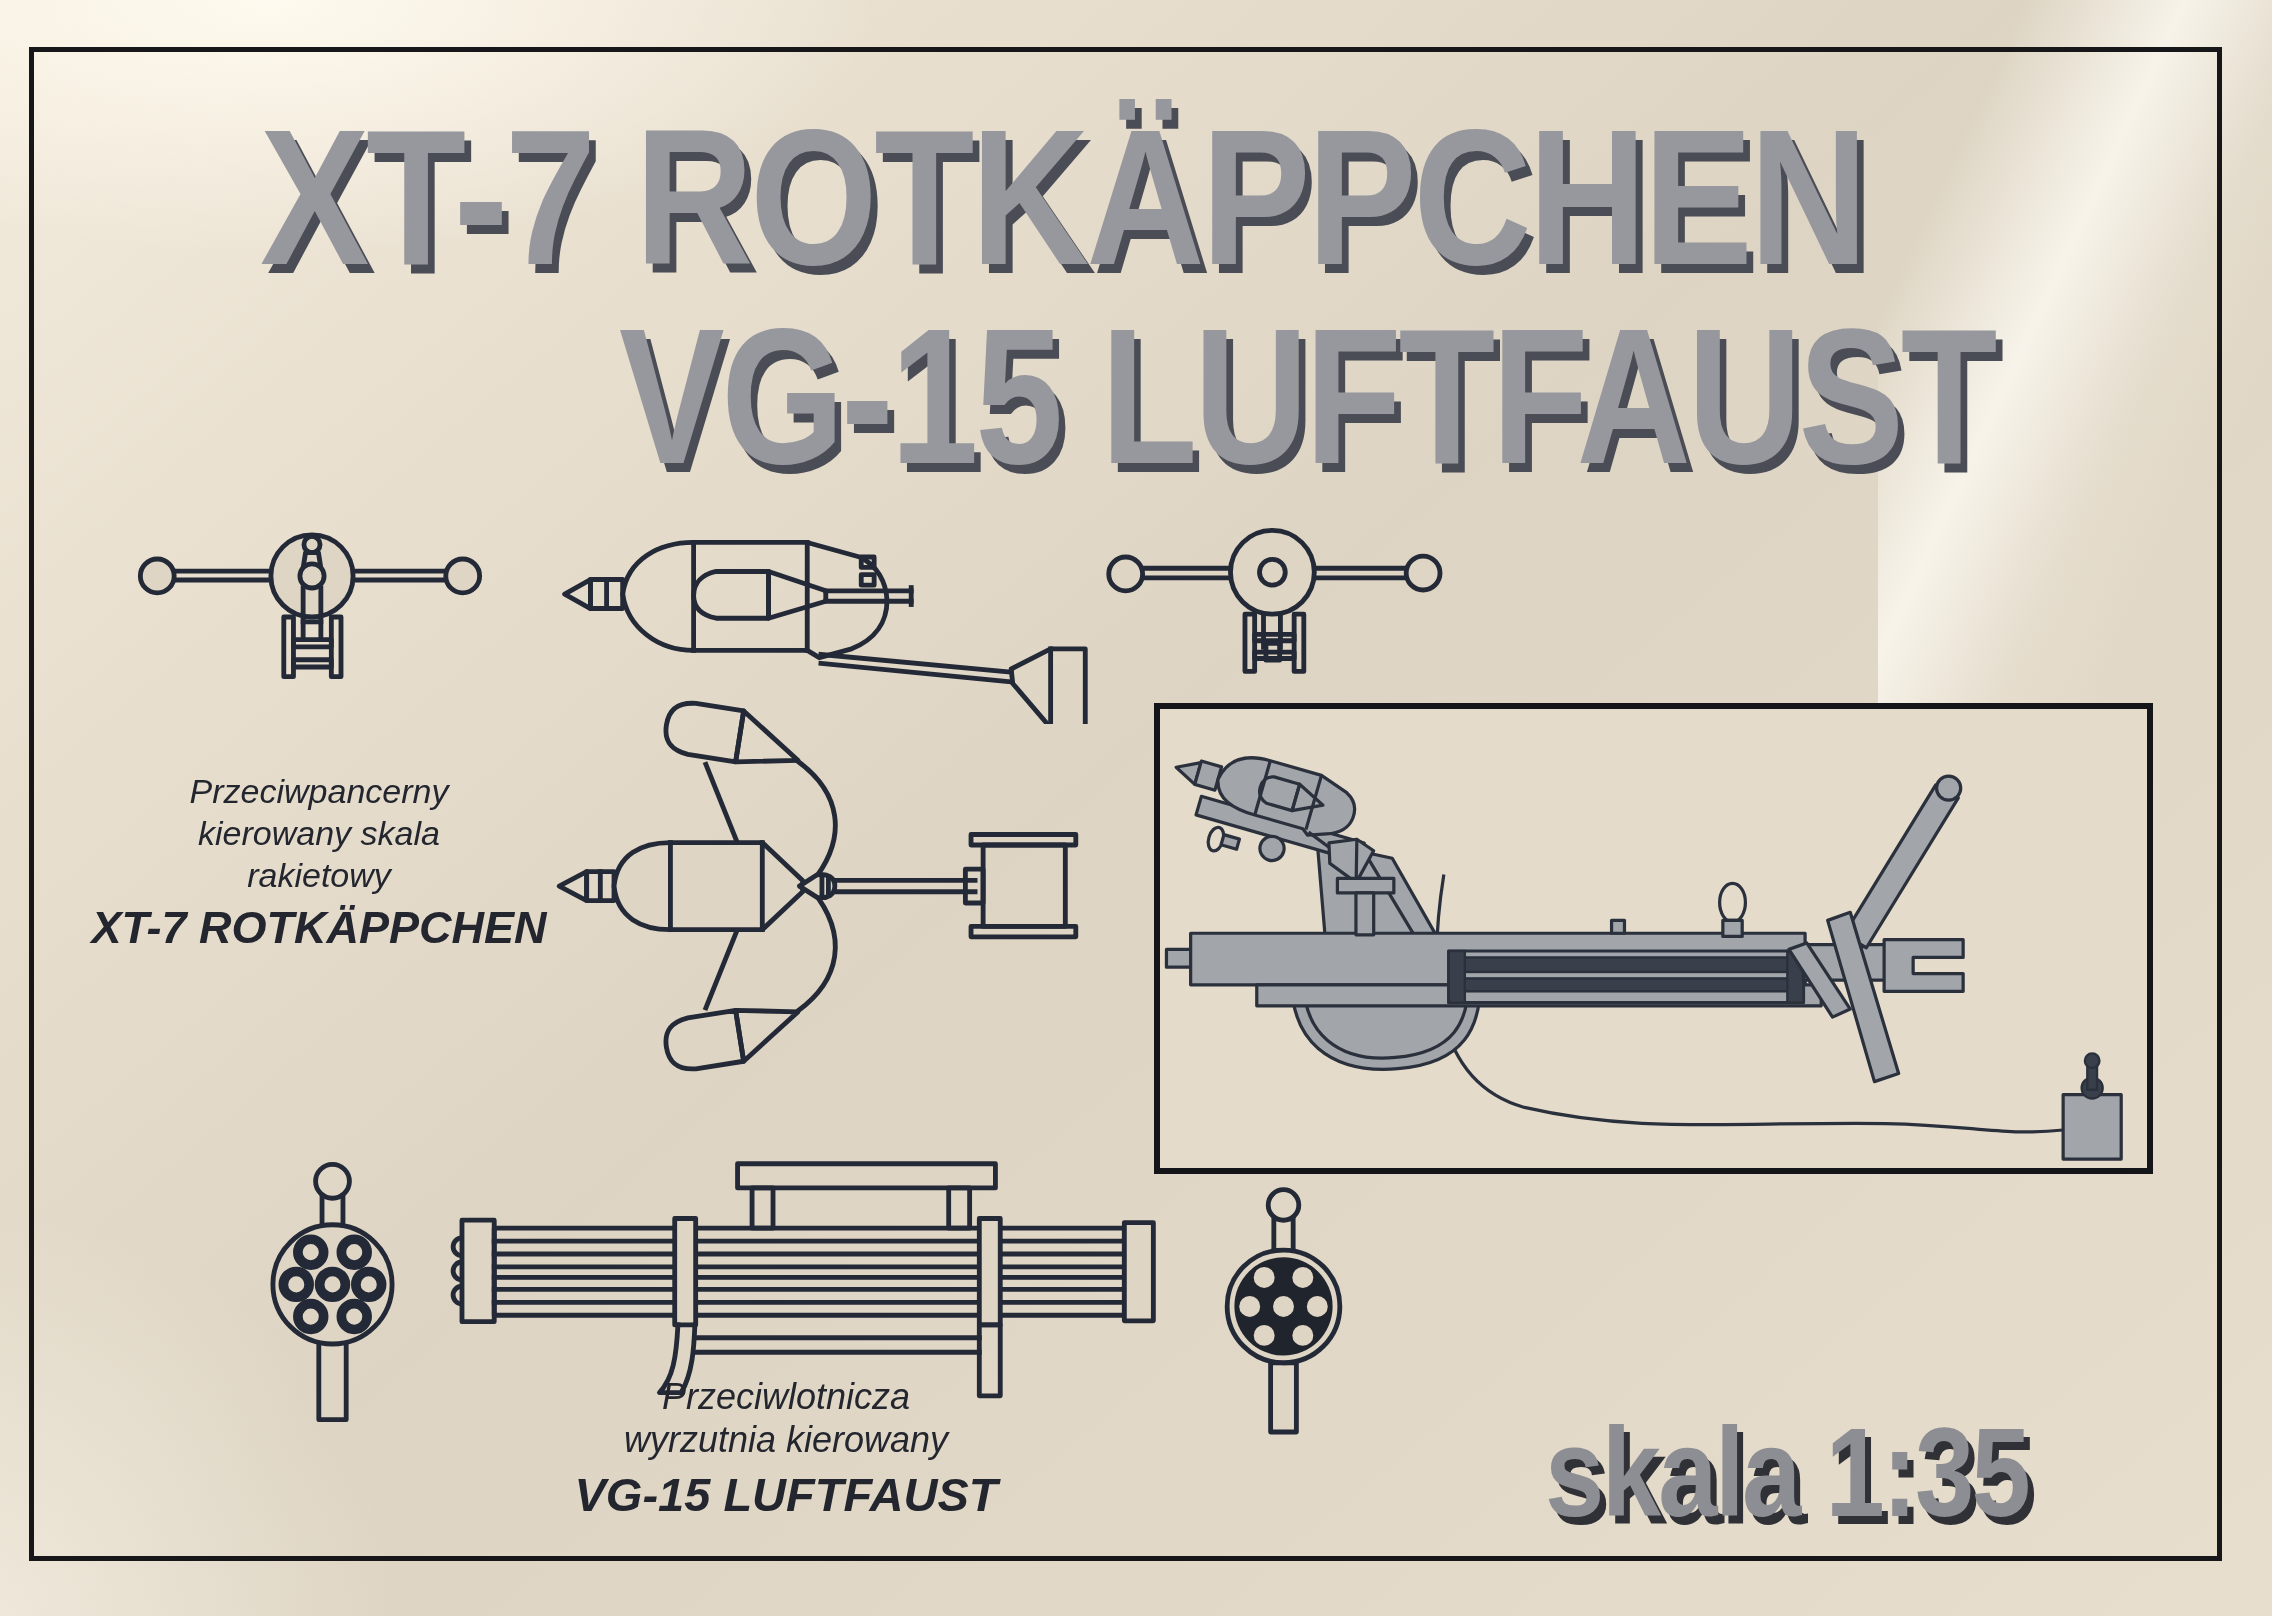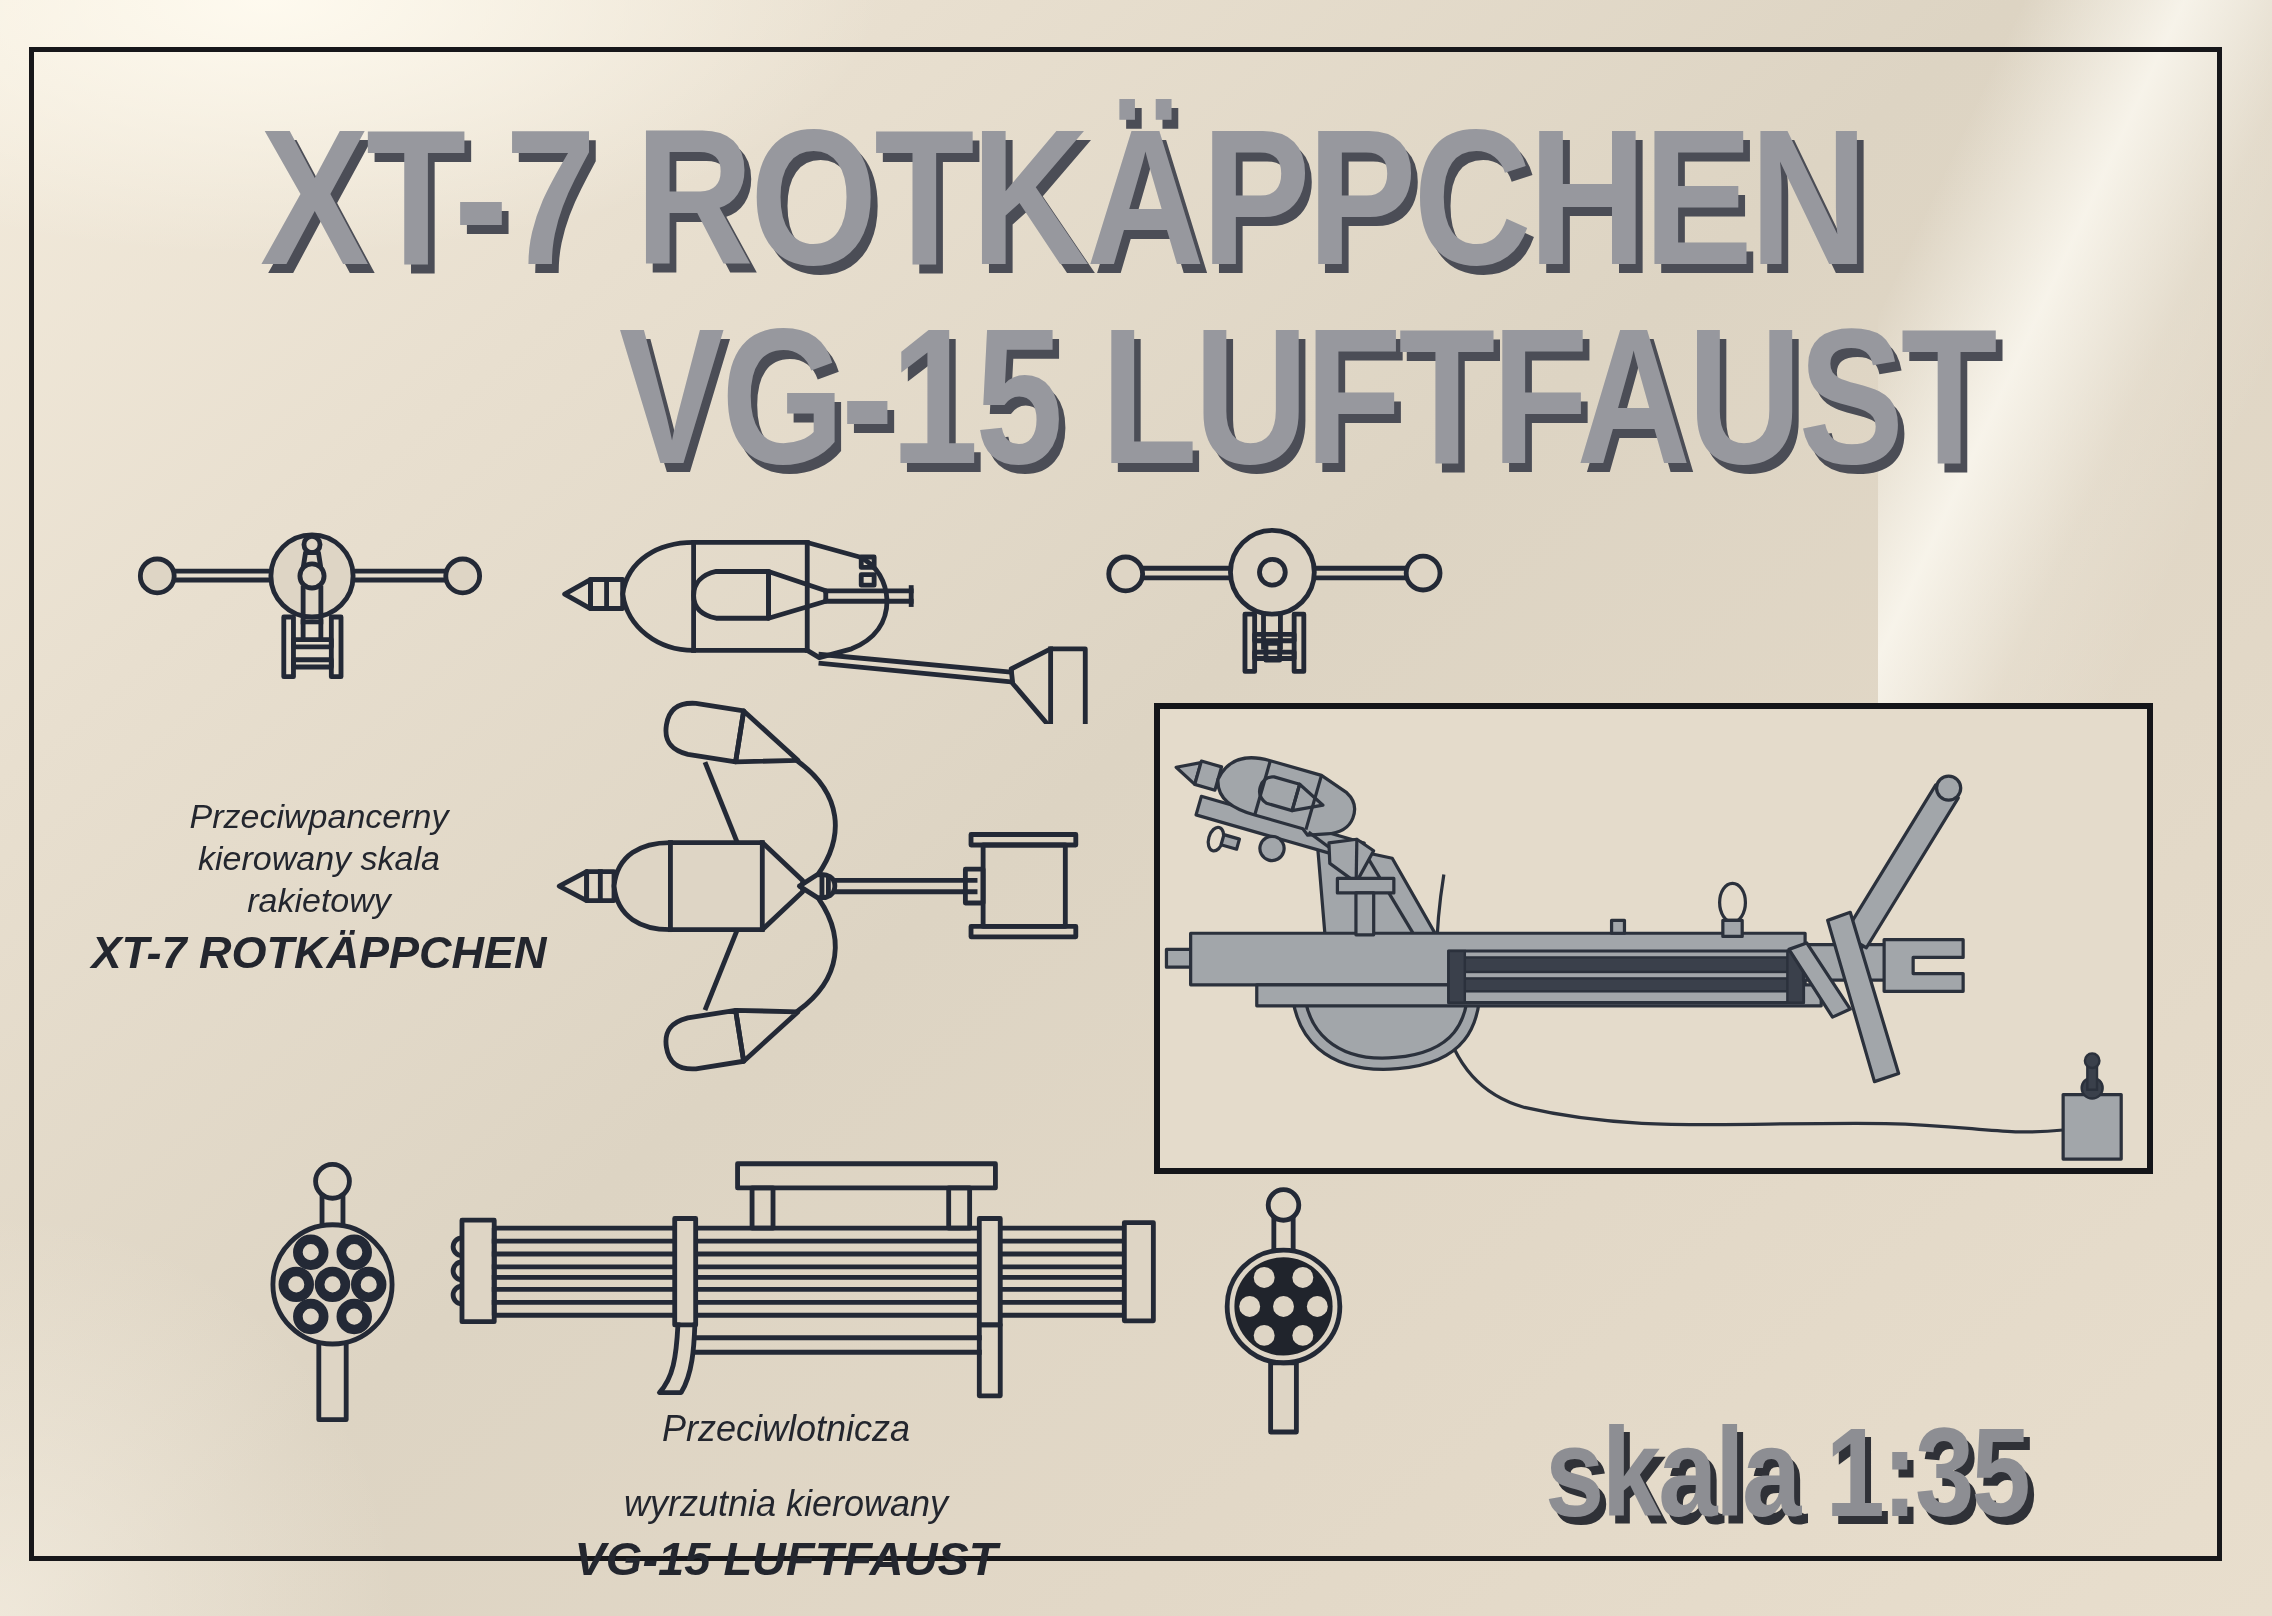--- a/index.html
+++ b/index.html
@@ -19,24 +19,24 @@
   .bigtitle{
     position:absolute;white-space:nowrap;font-weight:bold;line-height:1;
     font-size:193px;letter-spacing:-4px;color:#97989e;
     text-shadow:8px 9px 0 #4b4d56;transform-origin:left top;
   }
   .t1{left:260px;top:101px;transform:scaleX(.85);}
   .t2{left:619px;top:300px;transform:scaleX(.82);}
   .cap{position:absolute;text-align:center;color:#23262e;}
   .cap .it{font-style:italic;font-size:34px;line-height:42px;}
   .cap .bd{font-style:italic;font-weight:bold;margin-top:6.4px;}
-  .cap-xt7{left:89px;top:770px;width:460px;margin-top:25px;}
+  .cap-xt7{left:89px;top:770px;width:460px;}
   .cap-xt7 .bd{font-size:45px;}
   .cap-vg15{left:532px;top:1375px;width:508px;}
-  .cap-vg15 .it{font-size:36px;line-height:43px;margin-top:32px;}
+  .cap-vg15 .it{font-size:36px;line-height:43px;}
   .cap-vg15 .bd{font-size:47px;}
   .scale-label{
     position:absolute;left:1545px;top:1409px;white-space:nowrap;
     font-weight:bold;font-size:127px;letter-spacing:-3.2px;line-height:1;
     color:#8d8e93;text-shadow:7.3px 8px 0 #2f3137;transform:scaleX(.84);transform-origin:left top;
   }
   .drw{position:absolute;}
   .ln{stroke:#232936;stroke-width:6;fill:none;stroke-linejoin:round;stroke-linecap:square;}
   .lnbg{stroke:#232936;stroke-width:6;fill:#ded5c5;stroke-linejoin:round;}
   .thick{stroke:#232936;stroke-width:12;fill:none;}

